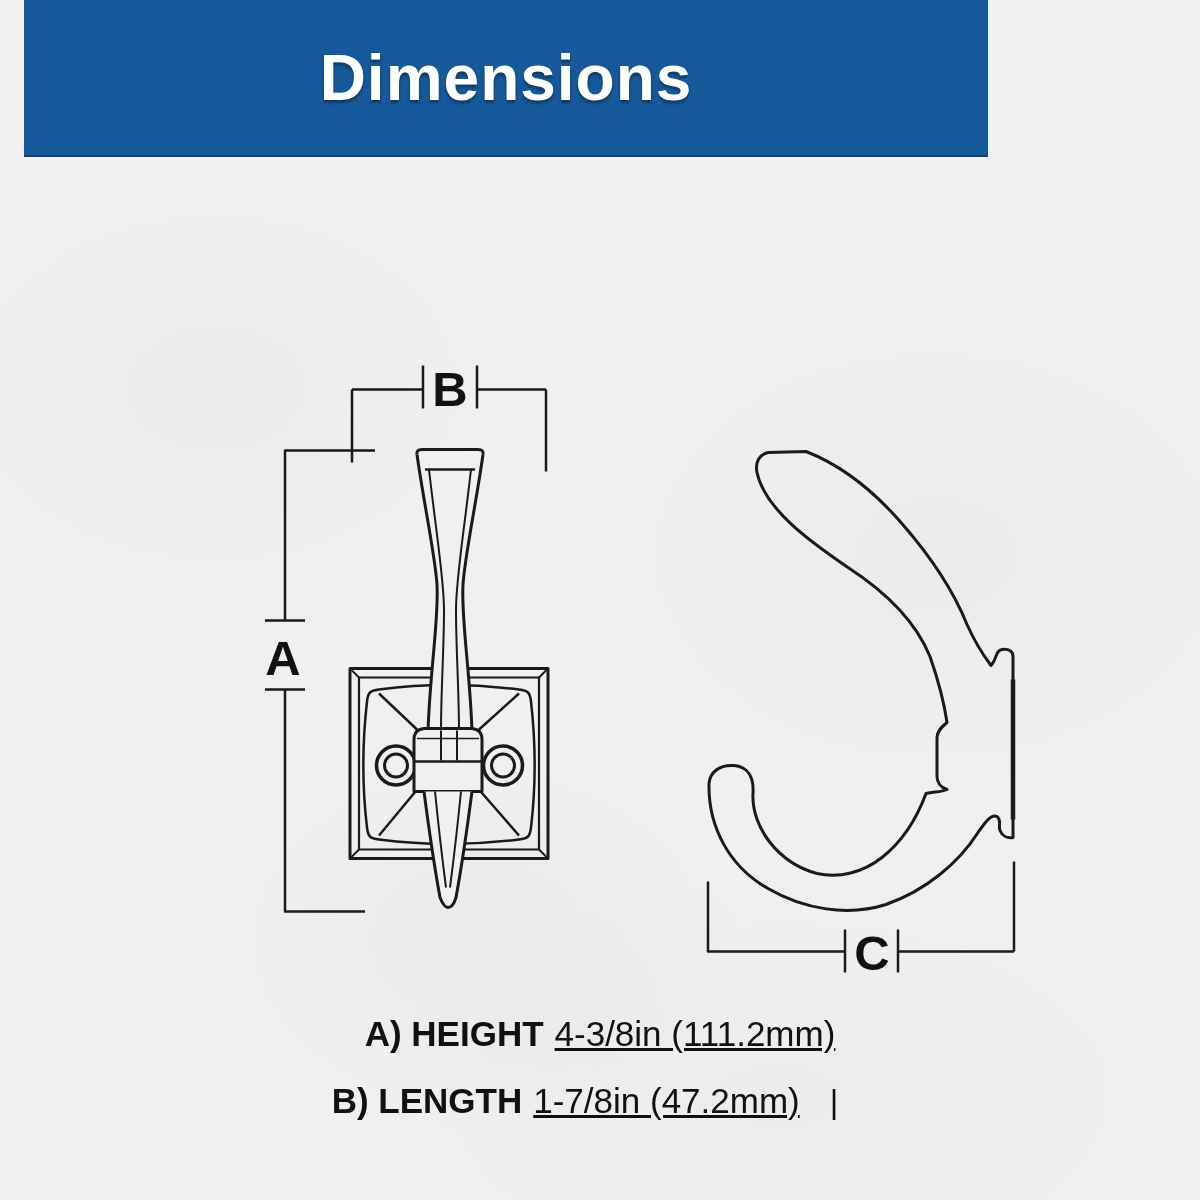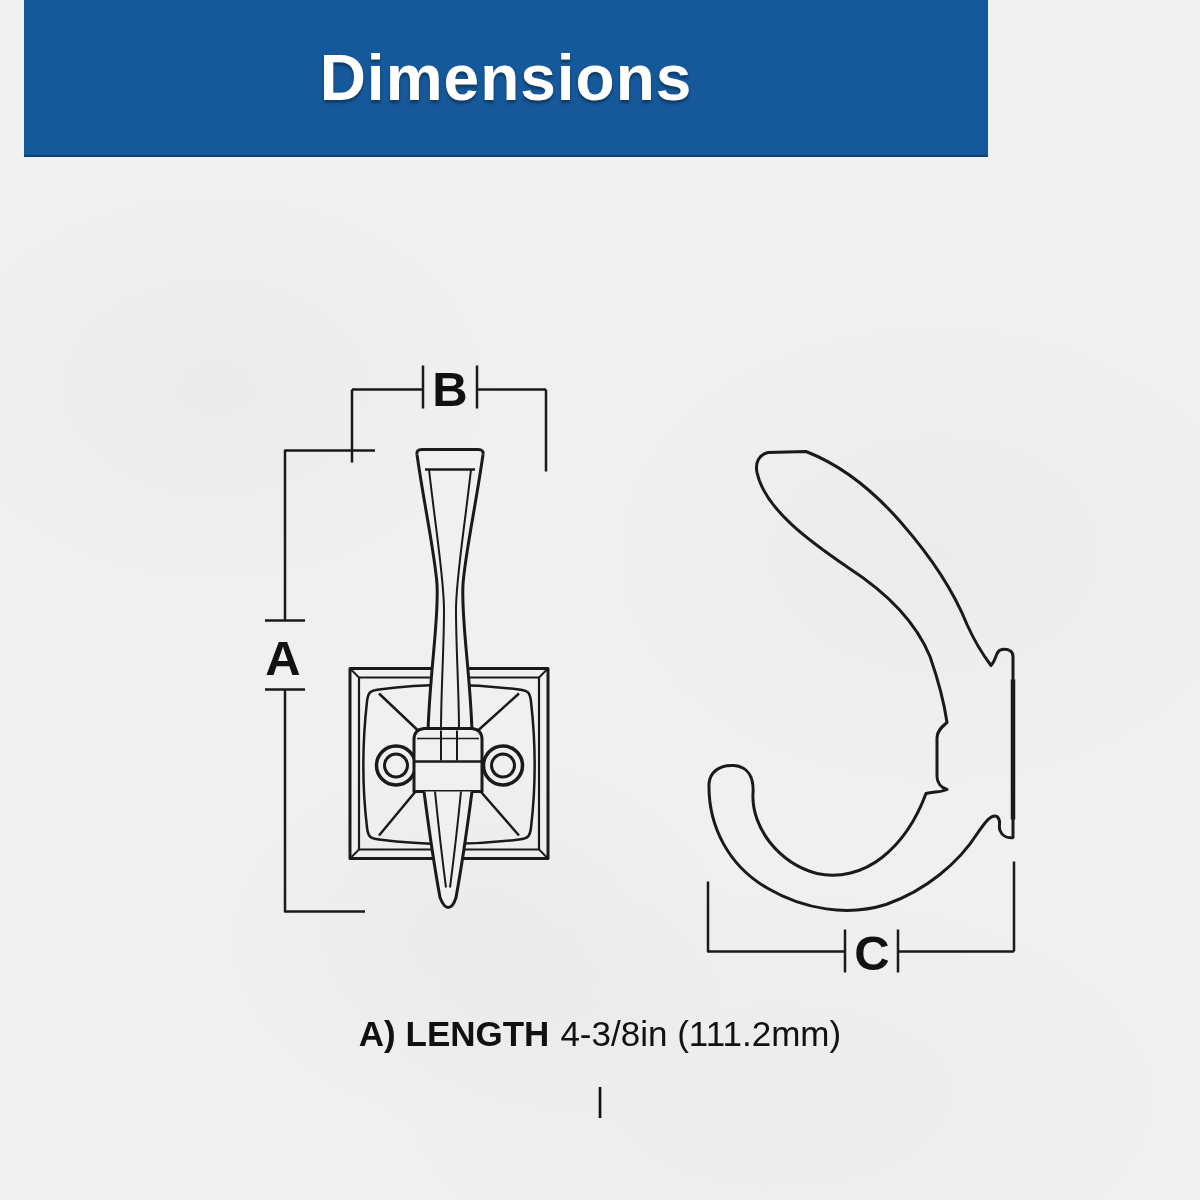--- a/index.html
+++ b/index.html
@@ -37,21 +37,21 @@
     font-size:49px;font-weight:700;fill:#111111;
   }
   .captions{
     position:absolute;left:0;width:1200px;
     display:flex;justify-content:center;align-items:baseline;
     color:#111111;font-size:35px;white-space:pre;
   }
   .cap-line1{top:1014px;}
   .cap-line2{top:1081px;}
   .cap-label{font-weight:700;}
-  .cap-value{font-weight:400;margin-left:11px;}
+  .cap-value{font-weight:400;margin-left:11px;text-decoration:underline;}
   .cap-sep{font-weight:400;margin:0 30px;font-size:33px;}
 </style>
 </head>
 <body>
 
 <div class="header">
   <div class="title">Dimensions</div>
 </div>
 
 <div class="canvas">
@@ -155,18 +155,19 @@
                M898,872 L1014,872
                M1014,782 L1014,872
                M845,850 L845,893
                M898,850 L898,893"></path>
       <text class="dim-letter" x="872" y="890" text-anchor="middle">C</text>
     </g>
   </svg>
 </div>
 
 <div class="captions cap-line1">
-  <span><span class="cap-label">A) LENGTH</span><span class="cap-value">4-3/8in (111.2mm)</span></span>
+  <span><span class="cap-label">A) HEIGHT</span><span class="cap-value">4-3/8in (111.2mm)</span></span>
 </div>
 
 <div class="captions cap-line2">
+  <span><span class="cap-label">B) LENGTH</span><span class="cap-value">1-7/8in (47.2mm)</span></span>
   <span class="cap-sep">|</span>
 </div>
 
 </body></html>

